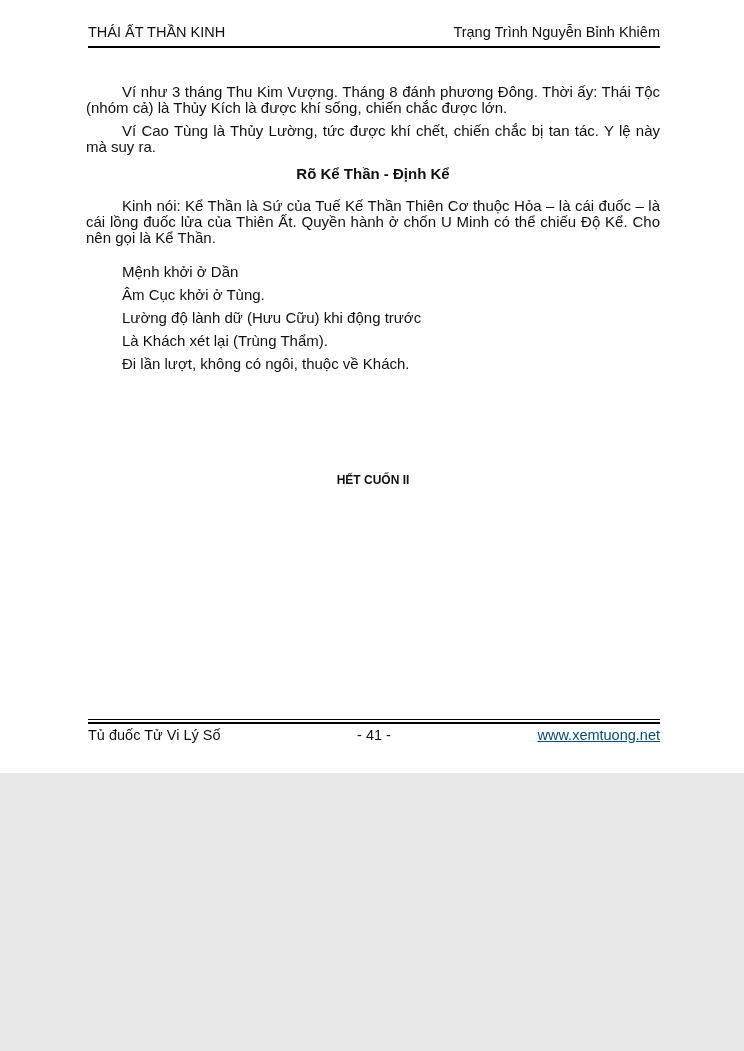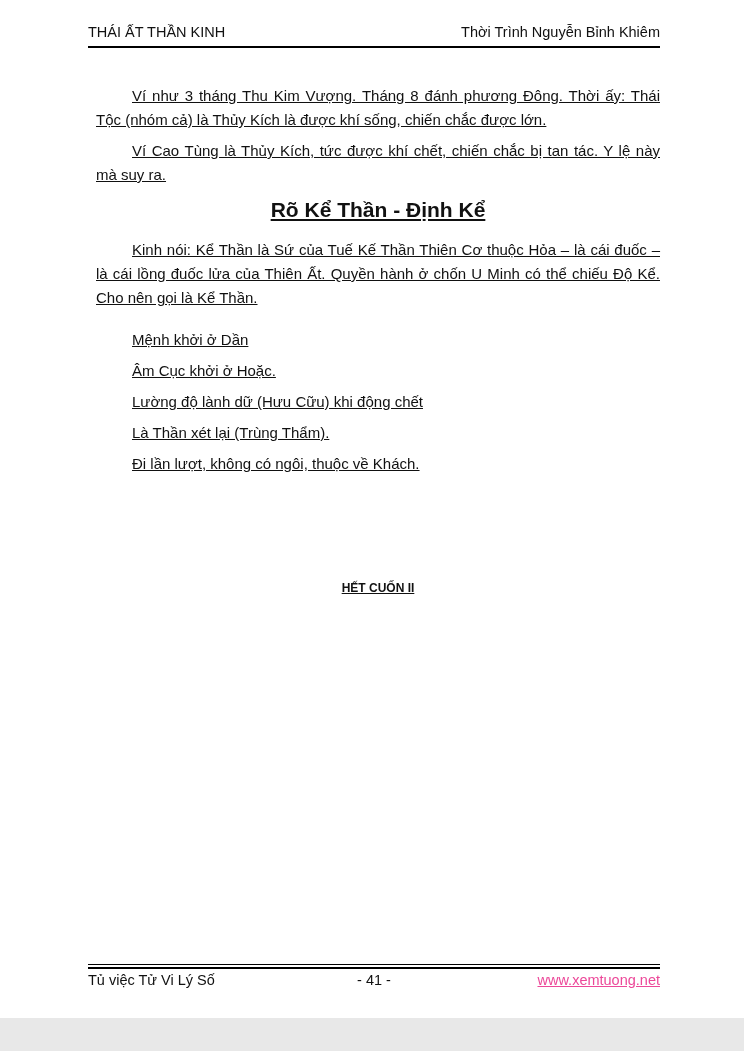--- a/index.html
+++ b/index.html
@@ -1,19 +1,19 @@
 <!DOCTYPE html>
 <html><head>
 <meta charset="utf-8">
 <style>
   html, body { margin: 0; padding: 0; background: #e8e8e8; }
   .page {
     position: relative;
     width: 744px;
-    height: 1018px;
+    height: 773px;
     margin: 0 auto;
     background: #ffffff;
     font-family: "Liberation Sans", sans-serif;
     color: #111111;
     overflow: hidden;
   }
   
   .header {
     position: absolute;
     top: 24px;
@@ -23,39 +23,38 @@
     justify-content: space-between;
     align-items: flex-end;
     font-size: 14.5px;
     padding-bottom: 6px;
     border-bottom: 2px solid #000;
   }
   
   .content {
     position: absolute;
     top: 48px;
-    left: 96px;
+    left: 86px;
     right: 84px;
     font-size: 15px;
-    line-height: 24px;
-    text-decoration: underline;
+    line-height: 16px;
   }
   .para {
     margin: 0;
     text-align: justify;
     text-indent: 36px;
   }
   .para-1 { margin-top: 36px; }
   .para-2 { margin-top: 7px; }
   .para-3 { margin-top: 16px; }
   .heading {
     margin: 0;
     text-align: center;
     font-weight: bold;
-    font-size: 21px;
+    font-size: 15px;
   }
   .heading-1 { margin-top: 11px; }
   .heading-2 { margin-top: 7px; }
   .stanza-line {
     margin: 7px 0 0 0;
     text-indent: 36px;
     text-align: left;
   }
   .stanza { margin-top: 18px; }
   .end-title {
@@ -75,54 +74,54 @@
   .footer-rule-thin { height: 0; border-top: 1px solid #000; }
   .footer-rule-thick { height: 2px; background: #000; margin-top: 2px; }
   .footer-row {
     display: flex;
     justify-content: space-between;
     align-items: flex-start;
     margin-top: 3px;
   }
   .footer-center { position: absolute; left: 0; right: 0; text-align: center; }
   .footer-left, .footer-right { position: relative; z-index: 1; background: transparent; }
-  .footer-link { color: #ec4899; text-decoration: underline; cursor: pointer; }
+  .footer-link { color: #0c4a6e; text-decoration: underline; cursor: pointer; }
 </style>
 </head>
 <body>
 
 <div class="page">
 
   <div class="header">
     <span>THÁI ẤT THẦN KINH</span>
-    <span>Thời Trình Nguyễn Bỉnh Khiêm</span>
+    <span>Trạng Trình Nguyễn Bỉnh Khiêm</span>
   </div>
 
   <div class="content">
     <p class="para para-1">Ví như 3 tháng Thu Kim Vượng. Tháng 8 đánh phương Đông. Thời ấy: Thái Tộc (nhóm cả) là Thủy Kích là được khí sống, chiến chắc được lớn.</p>
-    <p class="para para-2">Ví Cao Tùng là Thủy Kích, tức được khí chết, chiến chắc bị tan tác. Y lệ này mà suy ra.</p>
+    <p class="para para-2">Ví Cao Tùng là Thủy Lường, tức được khí chết, chiến chắc bị tan tác. Y lệ này mà suy ra.</p>
 
     <h3 class="heading heading-1">Rõ Kể Thần - Định Kể</h3>
 
     <p class="para para-3">Kinh nói: Kể Thần là Sứ của Tuế Kế Thần Thiên Cơ thuộc Hỏa – là cái đuốc – là cái lồng đuốc lửa của Thiên Ất. Quyền hành ở chốn U Minh có thể chiếu Độ Kể. Cho nên gọi là Kể Thần.</p>
 
     <div class="stanza">
       <p class="stanza-line">Mệnh khởi ở Dần</p>
-      <p class="stanza-line">Âm Cục khởi ở Hoặc.</p>
-      <p class="stanza-line">Lường độ lành dữ (Hưu Cữu) khi động chết</p>
-      <p class="stanza-line">Là Thần xét lại (Trùng Thẩm).</p>
+      <p class="stanza-line">Âm Cục khởi ở Tùng.</p>
+      <p class="stanza-line">Lường độ lành dữ (Hưu Cữu) khi động trước</p>
+      <p class="stanza-line">Là Khách xét lại (Trùng Thẩm).</p>
       <p class="stanza-line">Đi lần lượt, không có ngôi, thuộc về Khách.</p>
     </div>
 
     <div class="end-title">HẾT CUỐN II</div>
   </div>
 
   <div class="footer">
     <div class="footer-rule-thin"></div>
     <div class="footer-rule-thick"></div>
     <div class="footer-row">
       <span class="footer-center">- 41 -</span>
-      <span class="footer-left">Tủ việc Tử Vi Lý Số</span>
+      <span class="footer-left">Tủ đuốc Tử Vi Lý Số</span>
       <span class="footer-right footer-link">www.xemtuong.net</span>
     </div>
   </div>
 
 </div>
 
 </body></html>

